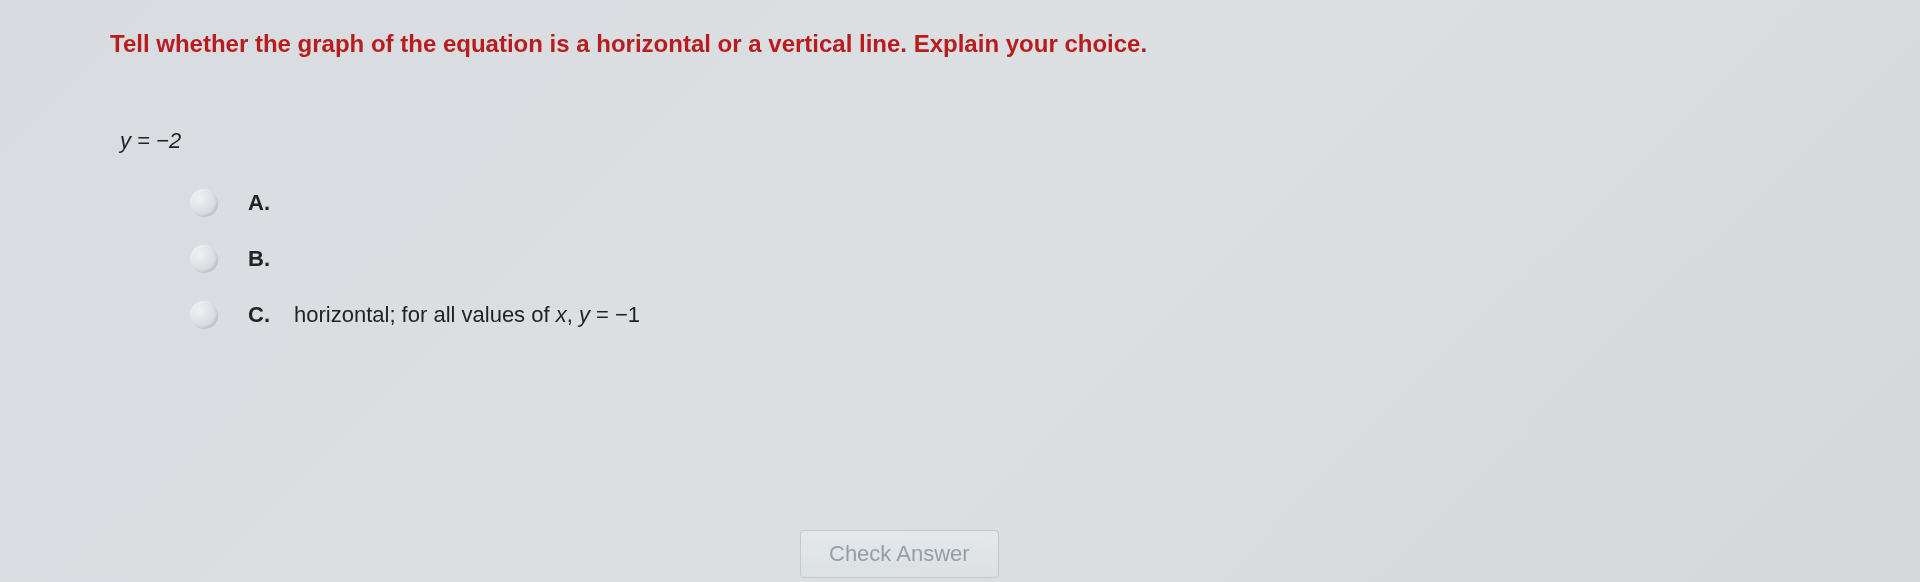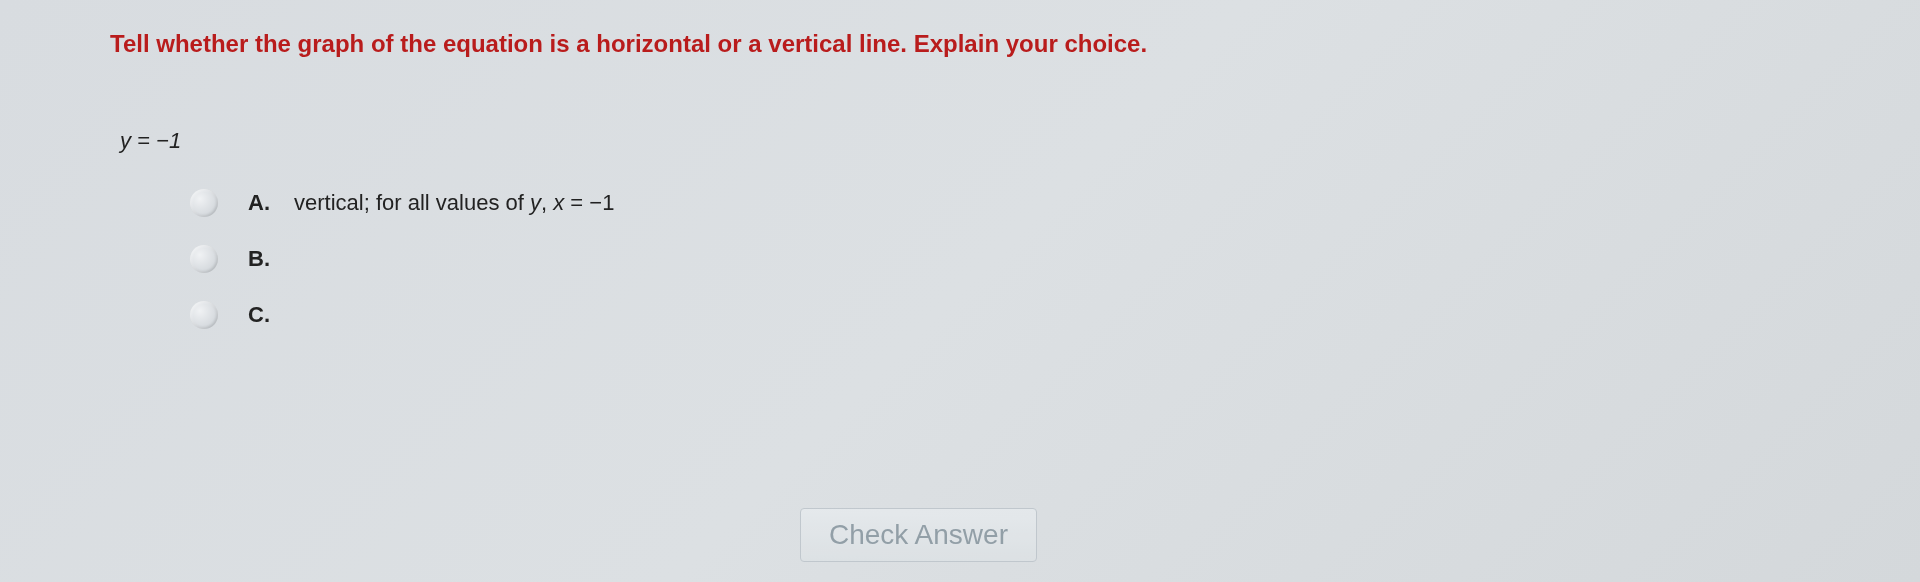--- a/index.html
+++ b/index.html
@@ -57,54 +57,54 @@
     }
     .option-text {
       font-size: 22px;
       color: #222;
     }
     .option-text .italic {
       font-style: italic;
     }
     .check-answer-btn {
       position: absolute;
-      bottom: 20px;
+      bottom: 4px;
       left: 800px;
       padding: 10px 28px;
-      font-size: 28px;
+      font-size: 22px;
       color: #7a8a94;
       background: linear-gradient(180deg, #e8ecef 0%, #dde2e5 100%);
       border: 1px solid #b8c0c7;
       border-radius: 4px;
       cursor: not-allowed;
       opacity: 0.75;
     }
   </style>
 </head>
 <body>
 
 <div class="question-prompt">Tell whether the graph of the equation is a horizontal or a vertical line. Explain your choice.</div>
 
-<div class="equation">y = −1</div>
+<div class="equation">y = −2</div>
 
 <div class="options-container">
 
   <div class="option-row">
     <div class="radio-circle"></div>
     <span class="option-letter">A.</span>
-    <span class="option-text">
-      <span>vertical; for all values of </span><span class="italic">y</span><span>, </span><span class="italic">x</span><span> = −1</span>
-    </span>
   </div>
 
   <div class="option-row">
     <div class="radio-circle"></div>
     <span class="option-letter">B.</span>
   </div>
 
   <div class="option-row">
     <div class="radio-circle"></div>
     <span class="option-letter">C.</span>
+    <span class="option-text">
+      <span>horizontal; for all values of </span><span class="italic">x</span><span>, </span><span class="italic">y</span><span> = −1</span>
+    </span>
   </div>
 
 </div>
 
 <button class="check-answer-btn">Check Answer</button>
 
 </body></html>

